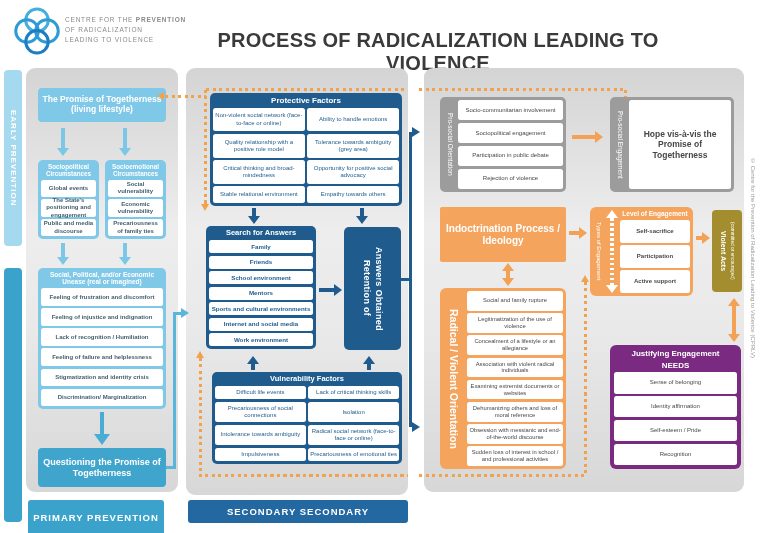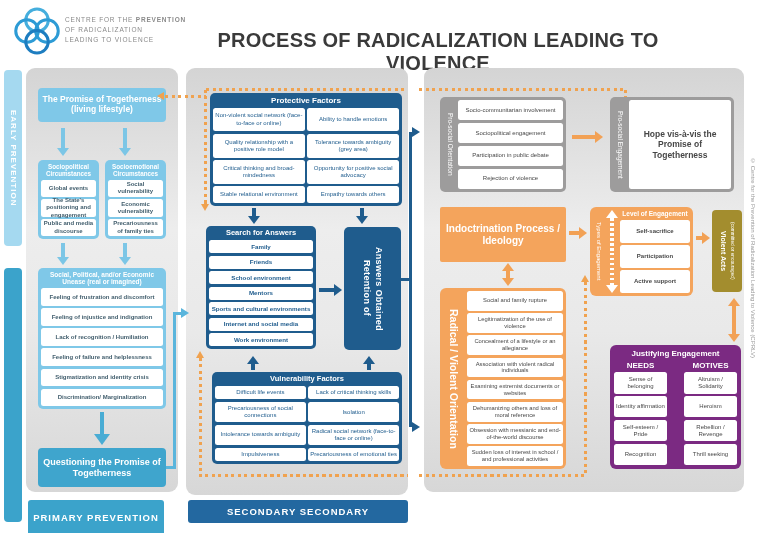--- a/index.html
+++ b/index.html
@@ -332,27 +332,20 @@
   <div class="grp purpleb" style="left:610px;top:345px;width:131px;height:124px;border-radius:6px;padding:4px;">
     <div class="grpT f8">Justifying Engagement</div>
     <div style="display:flex;flex-direction:row;gap:17px;flex:1;">
       <div class="col">
         <div class="grpT f8">NEEDS</div>
         <div class="wb f6 txtdark">Sense of belonging</div>
         <div class="wb f6 txtdark">Identity affirmation</div>
         <div class="wb f6 txtdark">Self-esteem / Pride</div>
         <div class="wb f6 txtdark">Recognition</div>
       </div>
-      <div class="col">
-        <div class="grpT f8">MOTIVES</div>
-        <div class="wb f6 txtdark">Altruism / Solidarity</div>
-        <div class="wb f6 txtdark">Heroism</div>
-        <div class="wb f6 txtdark">Rebellion / Revenge</div>
-        <div class="wb f6 txtdark">Thrill seeking</div>
-      </div>
     </div>
   </div>
 
   <div class="bar" style="left:28px;top:500px;width:136px;height:35px;background:#3ba3cb;">PRIMARY PREVENTION</div>
   <div class="bar" style="left:188px;top:500px;width:220px;height:23px;background:#2368a0;">SECONDARY SECONDARY</div>
 
   <div class="copyright">© Centre for the Prevention of Radicalization Leading to Violence (CPRLV)</div>
 </div>
 
 </body></html>

